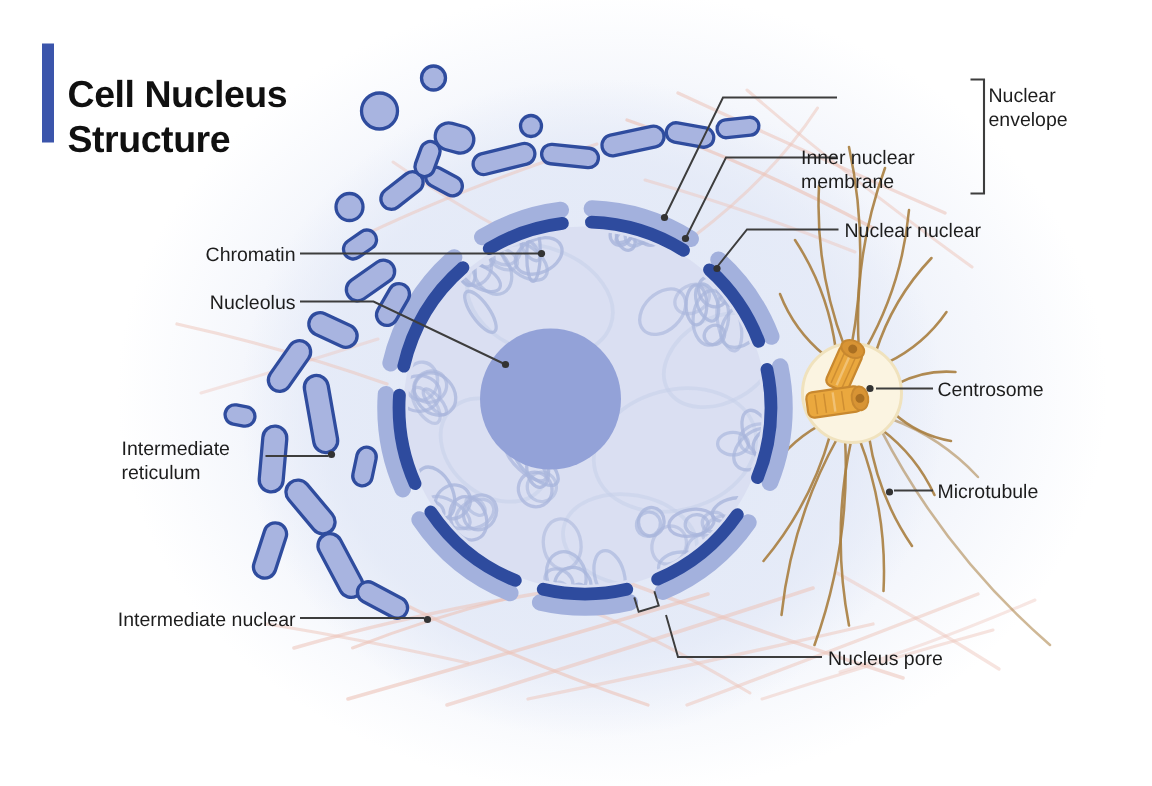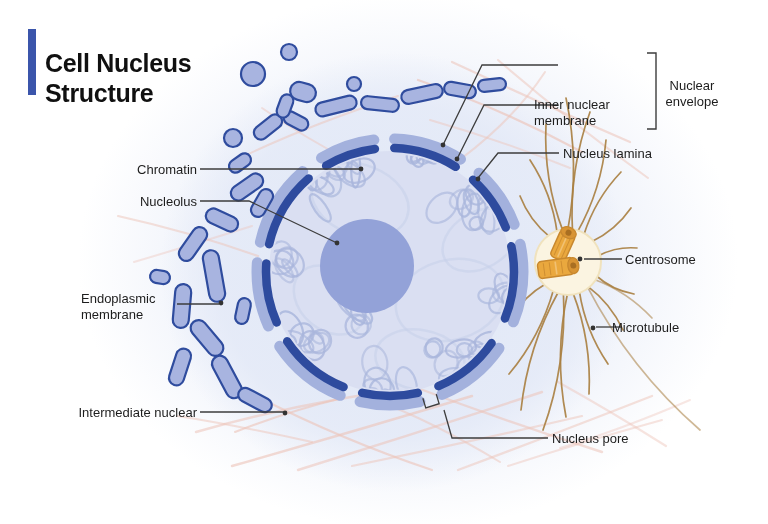--- a/index.html
+++ b/index.html
@@ -13,24 +13,24 @@
   .lbl.wrap{white-space:normal;}
   .lbl.ra{}
   
   .lbl-chromatin{right:571px;top:162px;}
   .lbl-nucleolus{right:571px;top:194px;}
   .lbl-er{right:595px;top:291px;width:92px;}
   .lbl-if{right:571px;top:405px;}
   
   .lbl-outer{left:562px;top:55px;width:96px;}
   .lbl-inner{left:534px;top:97px;width:96px;}
-  .lbl-envelope{left:659px;top:78px;width:66px;text-align:center;}
+  .lbl-envelope{left:659px;top:56px;width:66px;}
   .lbl-lamina{left:563px;top:146px;}
   .lbl-centrosome{left:625px;top:252px;text-align:right;}
-  .lbl-microtubule{left:612px;top:320px;}
+  .lbl-microtubule{left:625px;top:320px;}
   .lbl-pore{left:552px;top:431px;}
 </style>
 </head>
 <body>
 
 <div class="stage">
 
 <svg width="768" height="524" viewBox="0 0 768 524">
   <defs>
     <radialGradient id="glow1" cx="0.5" cy="0.5" r="0.5">
@@ -272,22 +272,22 @@
         <circle cx="580" cy="259" r="2.4"></circle>
     <circle cx="593" cy="328" r="2.4"></circle>
   </g>
 </svg>
 
 <div class="title-bar"></div>
 <div class="title">Cell Nucleus Structure</div>
 
 <div class="lbl ra lbl-chromatin">Chromatin</div>
 <div class="lbl ra lbl-nucleolus">Nucleolus</div>
-<div class="lbl ra wrap lbl-er">Endoplasmic membrane</div>
+<div class="lbl ra wrap lbl-er">Intermediate reticulum</div>
 <div class="lbl ra lbl-if">Intermediate nuclear</div>
 <div class="lbl wrap lbl-inner">Inner nuclear membrane</div>
 <div class="lbl wrap lbl-envelope">Nuclear envelope</div>
-<div class="lbl lbl-lamina">Nucleus lamina</div>
+<div class="lbl lbl-lamina">Nuclear nuclear</div>
 <div class="lbl lbl-centrosome">Centrosome</div>
 <div class="lbl lbl-microtubule">Microtubule</div>
 <div class="lbl lbl-pore">Nucleus pore</div>
 
 </div>
 
 </body></html>

